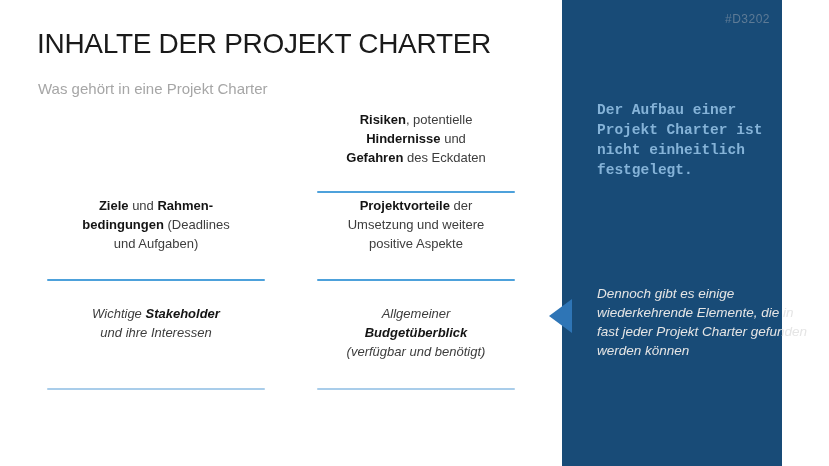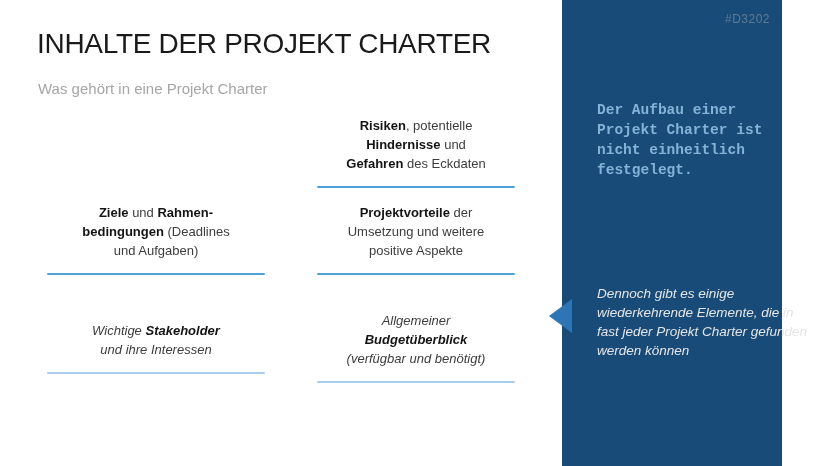--- a/index.html
+++ b/index.html
@@ -11,21 +11,21 @@
   .title{
     position:absolute;left:37px;top:28px;
     font-size:28px;letter-spacing:-0.3px;color:#1a1a1a;font-weight:400;
   }
   .subtitle{
     position:absolute;left:38px;top:64px;
     font-size:15px;color:#a6a6a6;font-weight:400;margin-top:16px;
   }
   
   .cell{
-    position:absolute;display:flex;flex-direction:column;justify-content:center;
+    position:absolute;display:flex;flex-direction:column;justify-content:space-between;
     text-align:center;
   }
   .col-l{left:47px;width:218px;}
   .col-r{left:317px;width:198px;}
   .row-1{top:110px;height:83px;}
   .row-2{top:196px;height:85px;}
   .row-3{top:304px;height:86px;font-style:italic;}
   .item-text{font-size:13px;line-height:19px;color:#3d3d3d;margin-bottom:13px;}
   .item-text .b{font-weight:bold;color:#141414;}
   .divider{height:2px;width:100%;border-radius:1px;}

